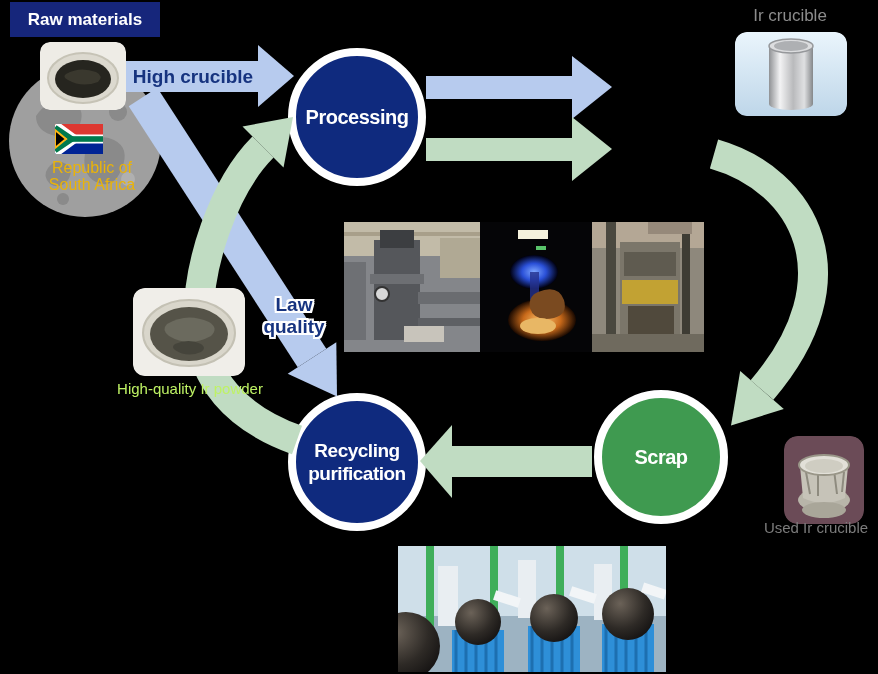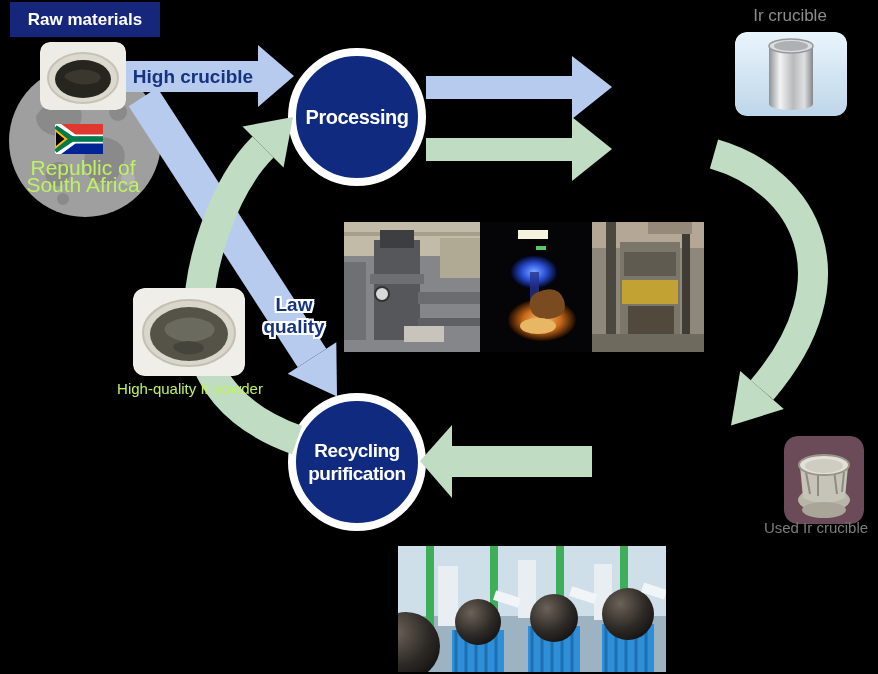--- a/index.html
+++ b/index.html
@@ -37,20 +37,23 @@
 
   <div class="abs z2 circle-node navy" style="left:288px;top:48px;width:122px;height:122px;">
     <span class="node-label">Processing</span>
   </div>
   <div class="abs z2 circle-node navy" style="left:288px;top:393px;width:122px;height:122px;">
     <span class="node-label" style="font-size:19px;">
       <span>Recycling</span><br>
       <span>purification</span>
     </span>
   </div>
+  <div class="abs z2 circle-node green" style="left:594px;top:390px;width:118px;height:118px;">
+    <span class="node-label">Scrap</span>
+  </div>
 
   <svg class="abs z3" style="left:0;top:0;pointer-events:none;" width="878" height="674" viewBox="0 0 878 674">
 
     <g>
       <line x1="143" y1="97" x2="312" y2="358" stroke="#b7cbee" stroke-width="34"></line>
       <polygon points="287.7,373.8 336.3,342.2 337,396.6" fill="#b7cbee"></polygon>
     </g>
 
     <g>
       <path d="M 297 440 C 235 418, 202 378, 199 326 C 196 266, 224 186, 263 147" fill="none" stroke="#c0dcc2" stroke-width="30"></path>
@@ -97,21 +100,21 @@
   <svg class="abs z4" style="left:55px;top:124px;" width="48" height="30" viewBox="0 0 48 30">
     <rect x="0" y="0" width="48" height="15" fill="#de3831"></rect>
     <rect x="0" y="15" width="48" height="15" fill="#002395"></rect>
     <path d="M0,1 L19,15 L0,29" stroke="#ffffff" stroke-width="9" fill="none"></path>
     <rect x="15" y="10.5" width="33" height="9" fill="#ffffff"></rect>
     <path d="M0,3.5 L17,15 L0,26.5" stroke="#007a4d" stroke-width="5.5" fill="none"></path>
     <rect x="17" y="12.2" width="31" height="5.6" fill="#007a4d"></rect>
     <polygon points="0,6 11,15 0,24" fill="#000000" stroke="#ffb612" stroke-width="2"></polygon>
   </svg>
 
-  <div class="abs z5 gray-cap" style="left:22px;top:159px;width:122px;font-size:21px;line-height:17px;color:#bef264;">
+  <div class="abs z5 gray-cap" style="left:31px;top:159px;width:122px;font-size:16px;line-height:17px;color:#eab308;">
     <span>Republic of</span><br>
     <span>South Africa</span>
   </div>
 
   <div class="abs z5 navy-txt" style="left:126px;top:61px;width:134px;height:31px;line-height:31px;
        font-size:19px;text-align:center;">High crucible</div>
 
   <div class="abs z5 navy-txt outline-white" style="left:252px;top:294px;width:84px;font-size:19px;
        line-height:22px;text-align:center;">
     <span>Law</span><br>

